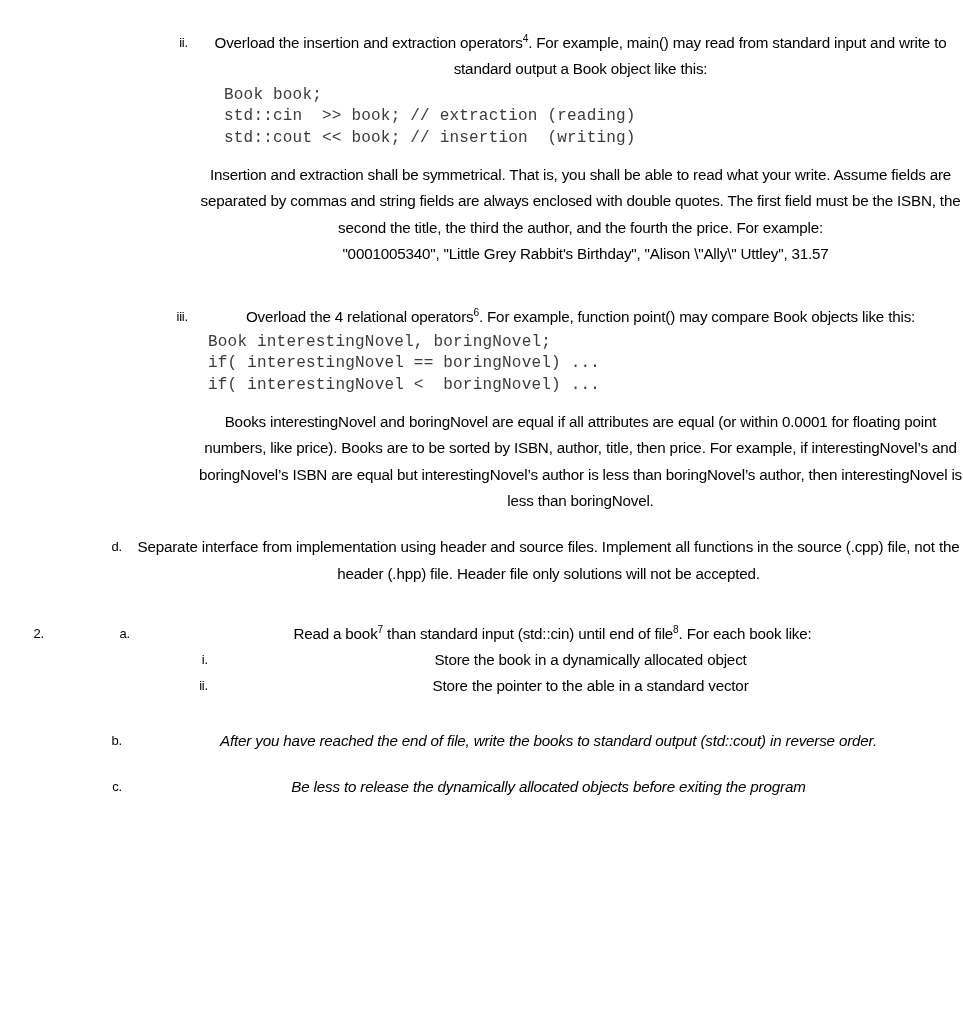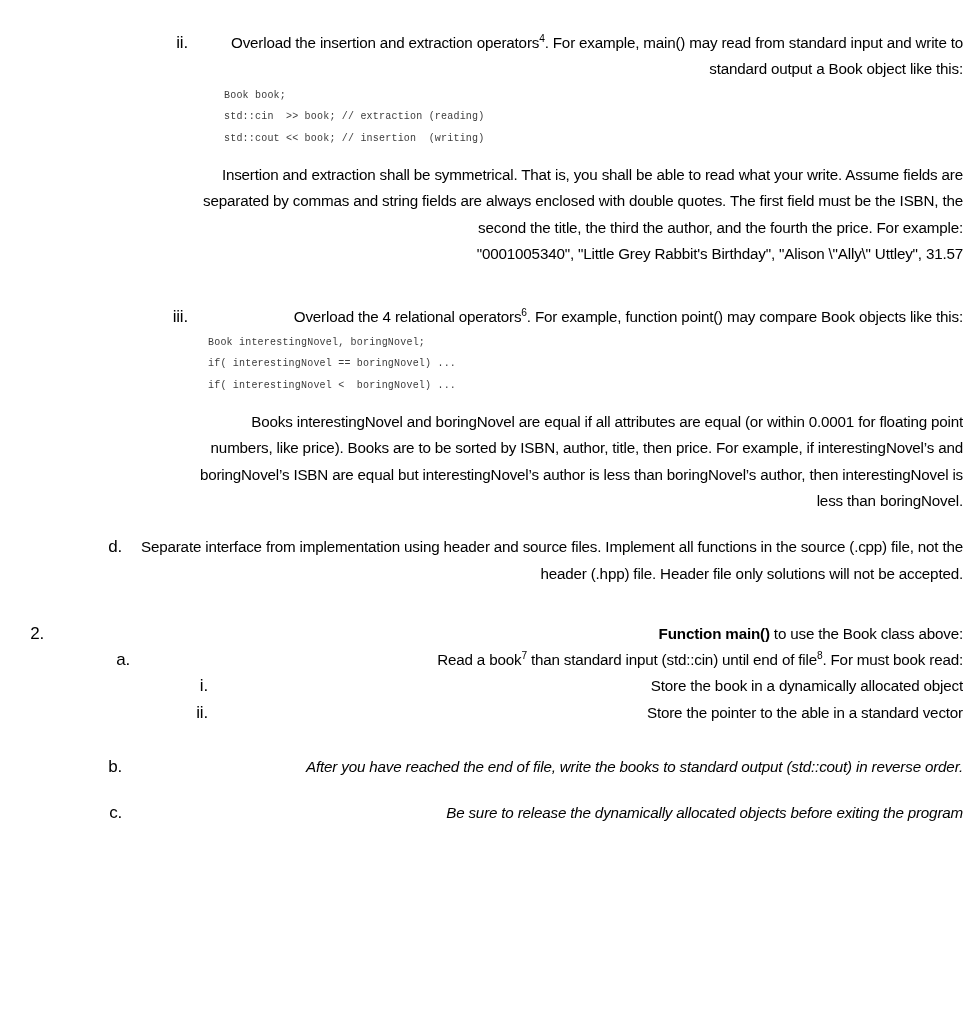--- a/index.html
+++ b/index.html
@@ -21,25 +21,25 @@
     height: 1024px;
     padding: 0;
     box-sizing: border-box;
   }
 
   
   .para {
     font-size: 15.2px;
     line-height: 26.3px;
     letter-spacing: -0.18px;
-    text-align: right;
+    text-align: center;
   }
   .code {
     font-family: "Liberation Mono", "DejaVu Sans Mono", monospace;
-    font-size: 10px;
+    font-size: 16px;
     line-height: 21.5px;
     color: #3b3b3b;
     white-space: pre;
     letter-spacing: 0.2px;
   }
   sup {
     font-size: 10.2px;
     vertical-align: super;
     line-height: 0;
   }
@@ -50,21 +50,21 @@
   }
 
   
   .row {
     display: flex;
     align-items: flex-start;
   }
   .marker {
     flex: 0 0 auto;
     text-align: right;
-    font-size: 17px;
+    font-size: 13px;
     line-height: 26.3px;
     letter-spacing: -0.18px;
   }
   .body { flex: 1 1 auto; }
 
   
   .lvl-num   { margin-left: 22px;  }   
   .lvl-alpha { margin-left: 100px; }   
   .lvl-roman { margin-left: 160px; }   
 
@@ -143,27 +143,26 @@
     <div class="marker marker-w30">d.</div>
     <div class="body blk-d para">Separate interface from implementation using header and source files.  Implement all functions in the source (.cpp) file, not the header (.hpp) file.  Header file only solutions will not be accepted.</div>
   </div>
 
   <div class="gap-xl"></div>
 
   <div class="row lvl-num">
     <div class="marker marker-w30">2.</div>
     <div class="body blk-2">
 
-      <div class="para"><b>Function main()</b><span> to use the Book class above:</span></div>
 
       <div class="row" style="margin-left:52px;">
         <div class="marker marker-w30">a.</div>
         <div class="body blk-a">
 
-          <div class="para"><span>Read a book</span><sup>7</sup><span> than standard input (std::cin) until end of file</span><sup>8</sup><span>. For must book read:</span></div>
+          <div class="para"><span>Read a book</span><sup>7</sup><span> than standard input (std::cin) until end of file</span><sup>8</sup><span>. For each book like:</span></div>
 
           <div class="row" style="margin-left:38px;">
             <div class="marker marker-w28">i.</div>
             <div class="body para">Store the book in a dynamically allocated object</div>
           </div>
 
           <div class="row" style="margin-left:38px;">
             <div class="marker marker-w28">ii.</div>
             <div class="body para">Store the pointer to the able in a standard vector</div>
           </div>
@@ -178,16 +177,16 @@
 
   <div class="row lvl-alpha">
     <div class="marker marker-w30">b.</div>
     <div class="body blk-b para">After you have reached the end of file, write the books to standard output (std::cout) in reverse order.</div>
   </div>
 
   <div class="gap-lg"></div>
 
   <div class="row lvl-alpha">
     <div class="marker marker-w30">c.</div>
-    <div class="body blk-b para">Be sure to release the dynamically allocated objects before exiting the program</div>
+    <div class="body blk-b para">Be less to release the dynamically allocated objects before exiting the program</div>
   </div>
 
 </div>
 
 </body></html>

